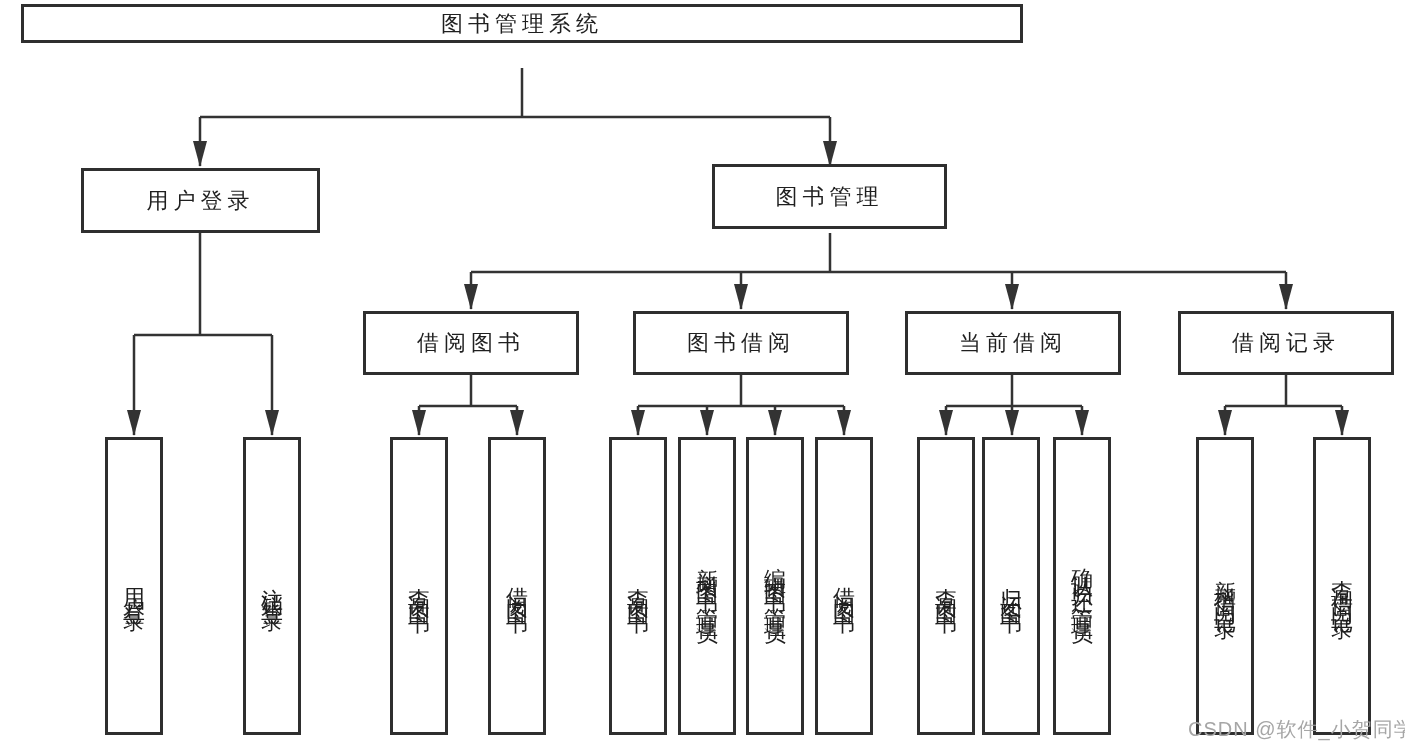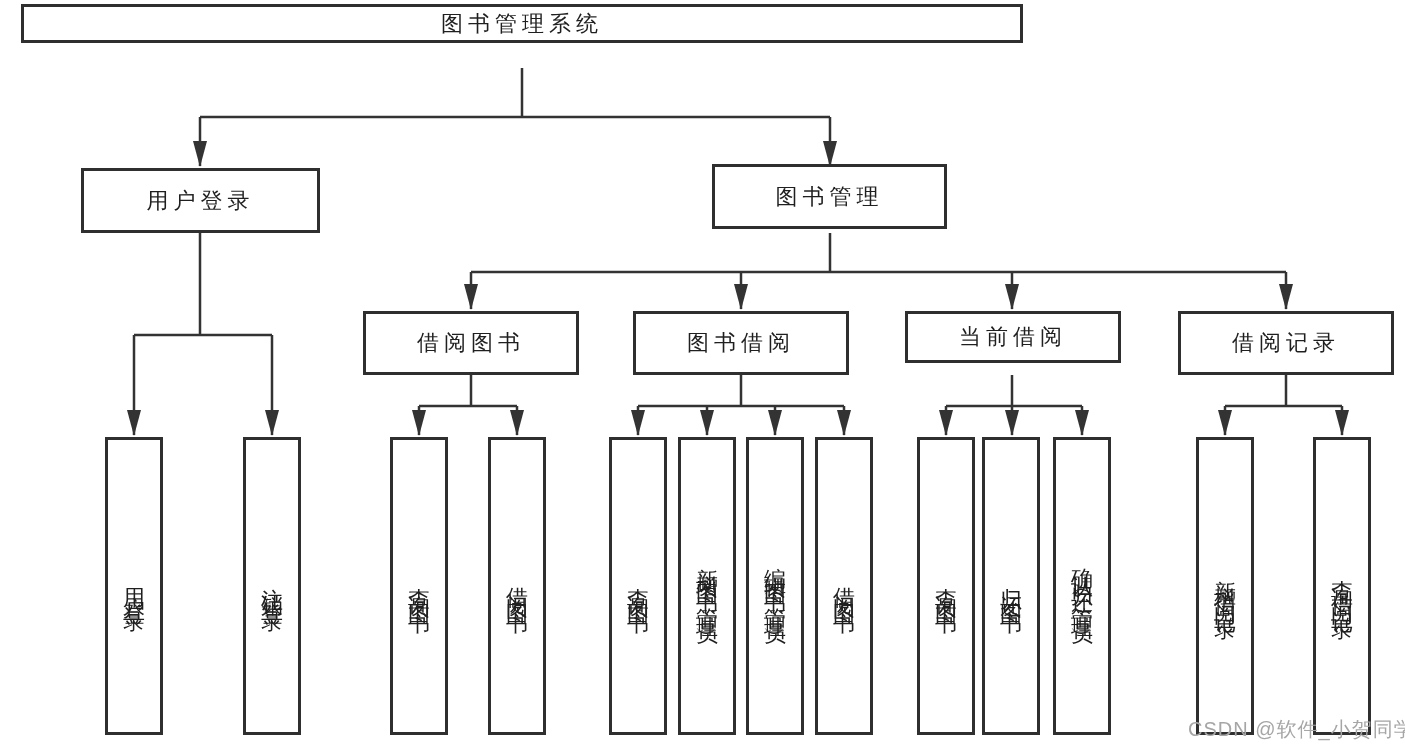--- a/index.html
+++ b/index.html
@@ -104,21 +104,21 @@
     </g>
   </svg>
 
   <div class="box h-box" style="left:21px; top:4px; width:1002px; height:39px;">图书管理系统</div>
 
   <div class="box h-box" style="left:81px; top:168px; width:239px; height:65px;">用户登录</div>
   <div class="box h-box" style="left:712px; top:164px; width:235px; height:65px;">图书管理</div>
 
   <div class="box h-box" style="left:363px; top:311px; width:216px; height:64px;">借阅图书</div>
   <div class="box h-box" style="left:633px; top:311px; width:216px; height:64px;">图书借阅</div>
-  <div class="box h-box" style="left:905px; top:311px; width:216px; height:52px;">当前借阅</div>
+  <div class="box h-box" style="left:905px; top:311px; width:216px; height:64px;">当前借阅</div>
   <div class="box h-box" style="left:1178px; top:311px; width:216px; height:64px;">借阅记录</div>
 
   <div class="box v-box" style="left:105px; top:437px; width:58px; height:298px;">用户登录</div>
   <div class="box v-box" style="left:243px; top:437px; width:58px; height:298px;">注销登录</div>
 
   <div class="box v-box" style="left:390px; top:437px; width:58px; height:298px;">查询图书</div>
   <div class="box v-box" style="left:488px; top:437px; width:58px; height:298px;">借阅图书</div>
 
   <div class="box v-box" style="left:609px; top:437px; width:58px; height:298px;">查询图书</div>
   <div class="box v-box" style="left:678px; top:437px; width:58px; height:298px;">新增图书（管理员）</div>

